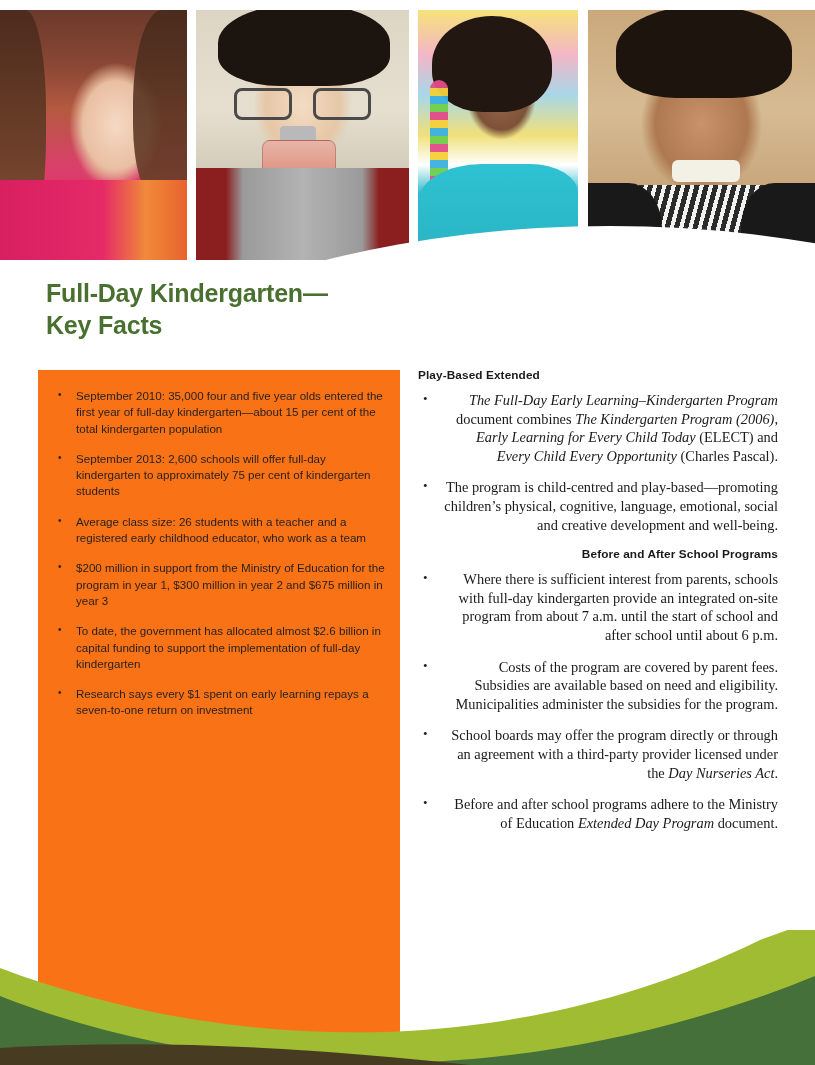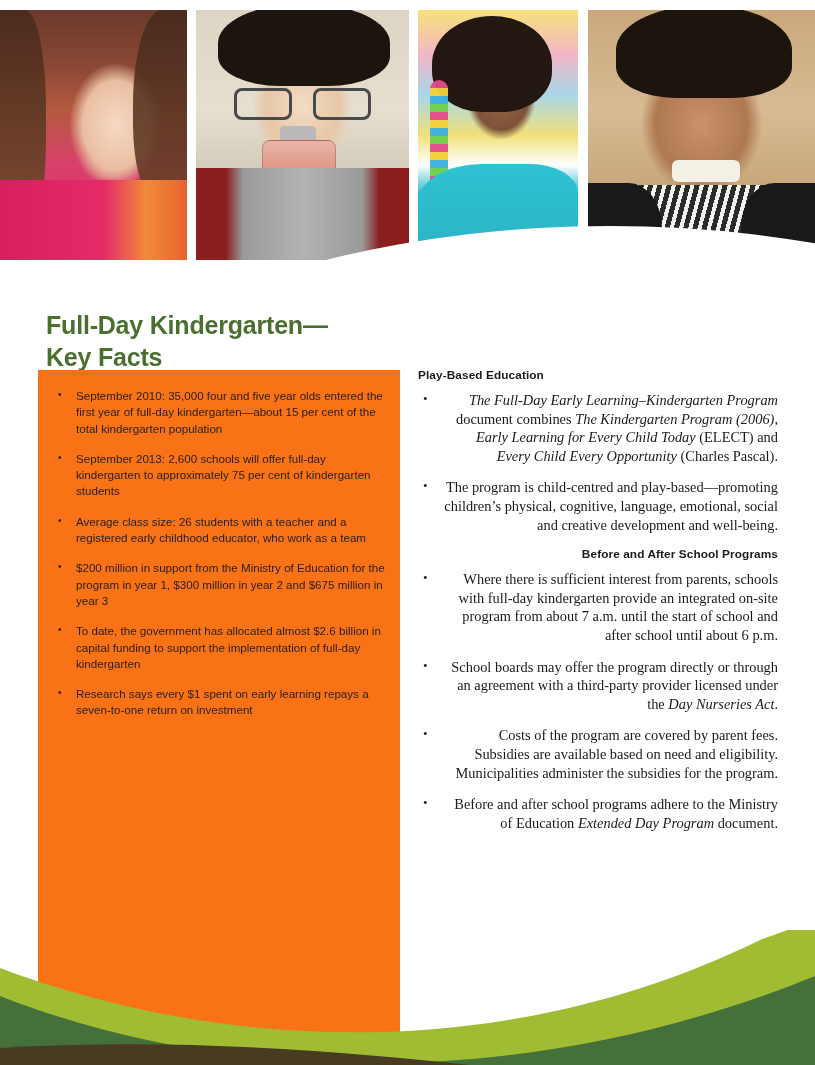--- a/index.html
+++ b/index.html
@@ -69,21 +69,21 @@
   .p4 .teeth{position:absolute;left:84px;top:150px;width:68px;height:22px;background:#f3f0e6;border-radius:6px;}
   .p4 .shirt{position:absolute;left:0;bottom:0;width:227px;height:110px;
      background:repeating-linear-gradient(105deg,#f2f2ef 0 4px,#2b2b2b 4px 9px);}
   .p4 .jacket-l{position:absolute;left:-10px;bottom:0;width:84px;height:112px;background:#191919;border-radius:0 40% 0 0;}
   .p4 .jacket-r{position:absolute;right:-10px;bottom:0;width:84px;height:112px;background:#191919;border-radius:40% 0 0 0;}
 
   
   .arc{position:absolute;left:-120px;top:226px;width:1460px;height:430px;background:#ffffff;border-radius:50% 50% 0 0 / 100% 100% 0 0;}
 
   
-  .title{position:absolute;left:46px;top:292px;width:420px;
+  .title{position:absolute;left:46px;top:260px;width:420px;
      color:#4a7030;font-size:25px;font-weight:bold;line-height:32px;letter-spacing:-.2px;}
 
   
   .facts-panel{position:absolute;left:38px;top:370px;width:362px;height:704px;background:#f97316;}
   .facts-list{position:absolute;left:12px;top:18px;width:340px;margin:0;padding:0;list-style:none;}
   .facts-list li{position:relative;padding-left:26px;margin-bottom:14px;
      font-size:11.6px;line-height:16.3px;color:#231f20;}
   .facts-list li:before{content:"\2022";position:absolute;left:8px;top:-1px;font-size:10px;color:#231f20;}
 
   
@@ -152,31 +152,31 @@
         <li>September 2010: 35,000 four and five year olds entered the first year of full-day kindergarten—about 15 per cent of the total kindergarten population</li>
         <li>September 2013: 2,600 schools will offer full-day kindergarten to approximately 75 per cent of kindergarten students</li>
         <li>Average class size: 26 students with a teacher and a registered early childhood educator, who work as a team</li>
         <li>$200 million in support from the Ministry of Education for the program in year 1, $300 million in year 2 and $675 million in year 3</li>
         <li>To date, the government has allocated almost $2.6 billion in capital funding to support the implementation of full-day kindergarten</li>
         <li>Research says every $1 spent on early learning repays a seven-to-one return on investment</li>
       </ul>
   </div>
 
   <div class="right-col">
-    <h2 class="sec-head">Play-Based Education</h2>
+    <h2 class="sec-head">Play-Based Extended</h2>
     <ul class="serif-list" id="pbl-list">
         <li><i>The Full-Day Early Learning–Kindergarten Program</i> document combines <i>The Kindergarten Program (2006)</i>, <i>Early Learning for Every Child Today</i> (ELECT) and <i>Every Child Every Opportunity</i> (Charles Pascal).</li>
         <li>The program is child-centred and play-based—promoting children’s physical, cognitive, language, emotional, social and creative development and well-being.</li>
       </ul>
 
     <h2 class="sec-head second">Before and After School Programs</h2>
     <ul class="serif-list" id="bas-list">
         <li>Where there is sufficient interest from parents, schools with full-day kindergarten provide an integrated on-site program from about 7 a.m. until the start of school and after school until about 6 p.m.</li>
+        <li>Costs of the program are covered by parent fees. Subsidies are available based on need and eligibility. Municipalities administer the subsidies for the program.</li>
         <li>School boards may offer the program directly or through an agreement with a third-party provider licensed under the <i>Day Nurseries Act</i>.</li>
-        <li>Costs of the program are covered by parent fees. Subsidies are available based on need and eligibility. Municipalities administer the subsidies for the program.</li>
         <li>Before and after school programs adhere to the Ministry of Education <i>Extended Day Program</i> document.</li>
       </ul>
   </div>
 
   <div class="bottom">
     <svg width="815" height="135" viewBox="0 0 815 135" preserveAspectRatio="none">
       <path d="M0,38 C240,128 520,128 760,10 L815,-10 L815,60 C560,185 220,150 0,96 Z" fill="#a0bc32"></path>
       <path d="M0,66 C240,160 540,158 815,46 L815,135 L0,135 Z" fill="#46703a"></path>
       <path d="M0,118 C170,108 330,120 470,135 L0,135 Z" fill="#473b21"></path>
     </svg>

